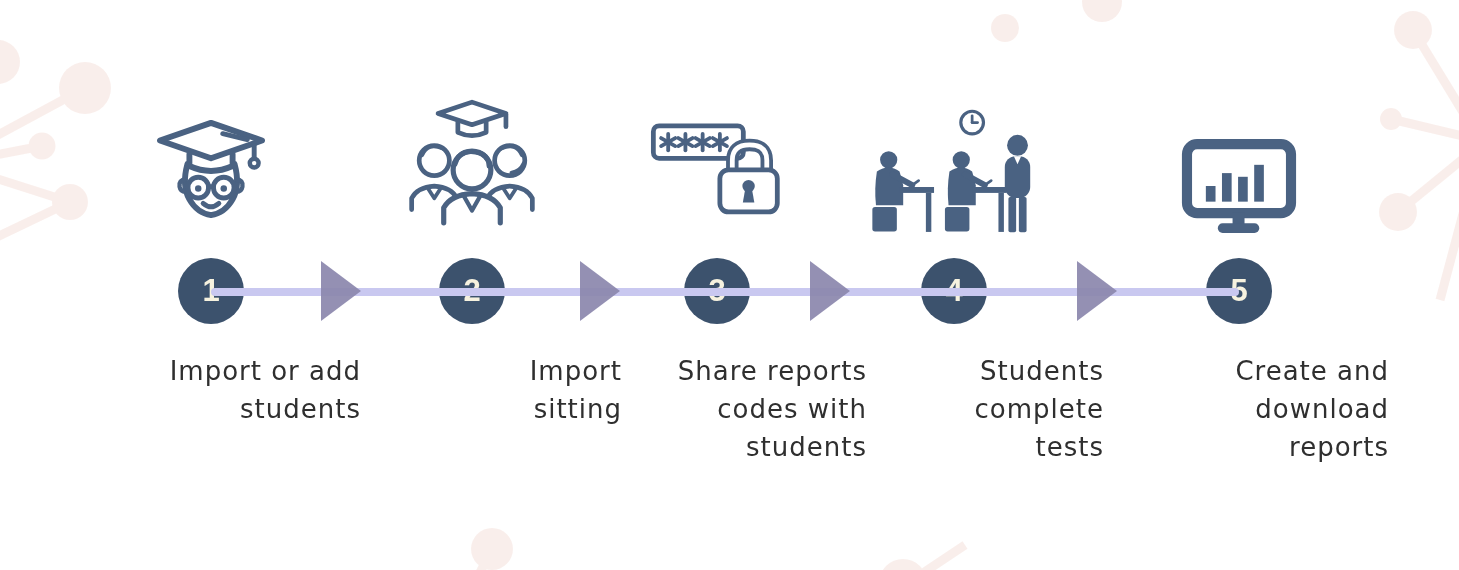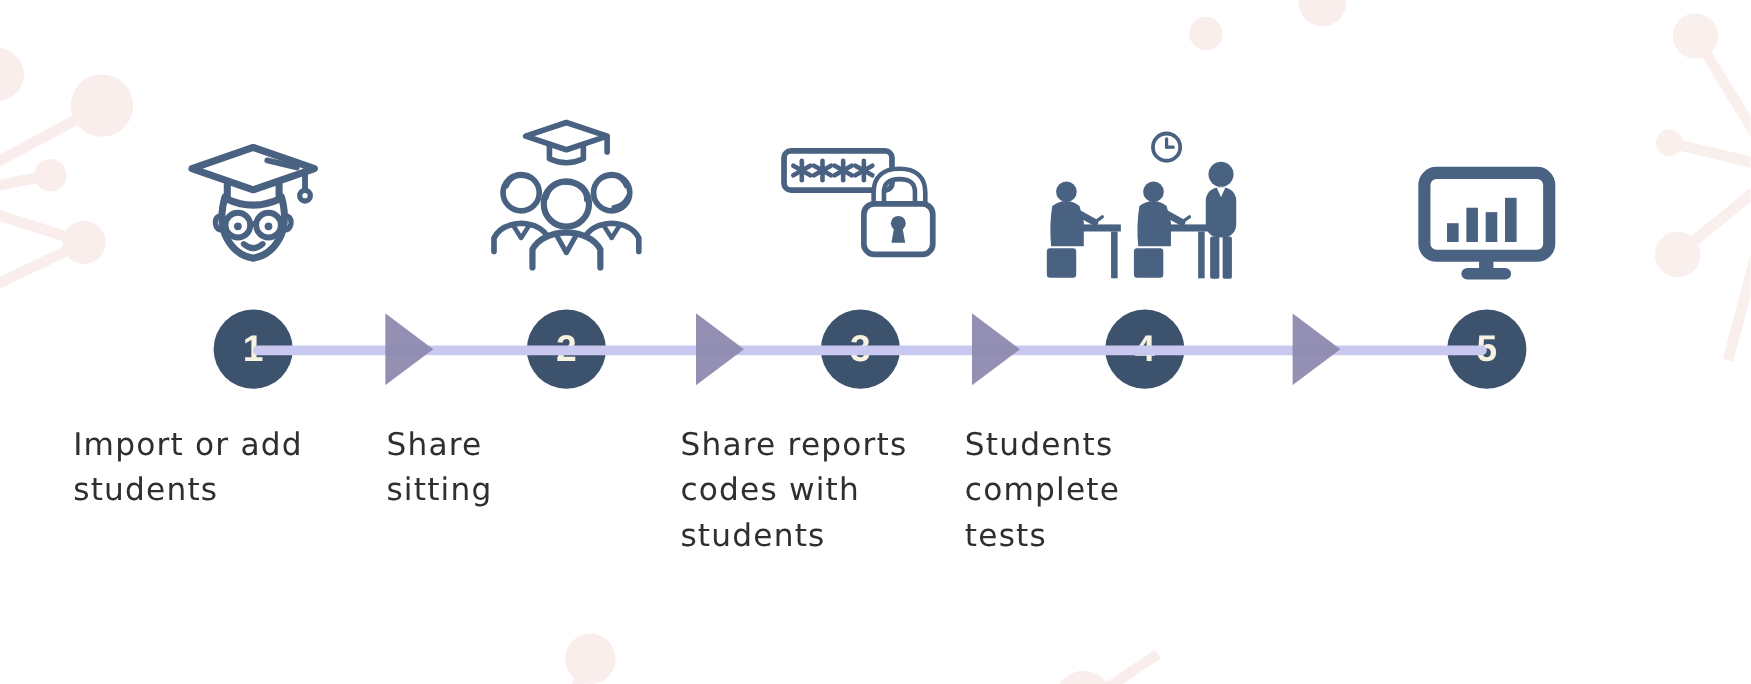--- a/index.html
+++ b/index.html
@@ -31,21 +31,21 @@
   .s3 .icon-wrap svg{margin-bottom:23px;}
   .s4 .icon-wrap svg{margin-bottom:2px;}
   .s5 .icon-wrap svg{margin-bottom:2px;}
 
   .circle{position:absolute;top:258px;left:50%;transform:translateX(-50%);
     width:66px;height:66px;border-radius:50%;background:var(--step_circle);
     display:flex;align-items:center;justify-content:center;z-index:4;
     color:var(--step_number_text);font-family:"Liberation Sans",sans-serif;
     font-weight:700;font-size:31px;}
 
-  .label{position:absolute;top:352px;left:0;width:100%;text-align:left;
+  .label{position:absolute;top:352px;left:0;width:100%;text-align:right;
     color:var(--label_text);font-size:26px;line-height:38px;font-weight:500;
     letter-spacing:1px;white-space:pre-line;}
 
   
   .st{stroke:var(--icon);fill:none;}
   .sw{stroke:var(--icon);fill:#ffffff;}
   .fl{fill:var(--icon);stroke:none;}
   .wh{stroke:#ffffff;fill:none;}
   .whf{fill:#ffffff;stroke:none;}
   .dec{fill:var(--decoration);stroke:none;}
@@ -154,21 +154,21 @@
           <circle class="sw" stroke-width="5.5" cx="70" cy="76" r="20"></circle>
           <path class="st" stroke-width="5" d="M 52,70 Q 56,54 74,57 Q 88,59 88,72"></path>
           <path class="sw" stroke-width="5.5" d="M 40,132 V 116 Q 48,102 70,101 Q 92,102 100,116 V 132"></path>
           <path class="st" stroke-width="4.5" d="M 61,103 L 70,119 L 79,103"></path>
         </g>
       </svg>
     </div>
     <div class="circle">
         <span>2</span>
       </div>
-    <div class="label">Share
+    <div class="label">Import
 sitting</div>
   </div>
 
   <div class="step s3">
     <div class="icon-wrap">
       <svg width="134" height="97" viewBox="0 0 140 101">
         <g stroke-linejoin="round" stroke-linecap="round">
           <rect class="sw" stroke-width="5" x="3.5" y="8" width="94" height="34" rx="6"></rect>
           <g class="st" stroke-width="4">
             <line x1="19" y1="16.5" x2="19" y2="33.5"></line>
@@ -257,15 +257,18 @@
           <rect x="62" y="42" width="10.5" height="27"></rect>
           <rect x="79.5" y="29" width="10.5" height="40"></rect>
           <rect x="56" y="81" width="13" height="14"></rect>
           <rect x="40" y="92.5" width="45" height="10.5" rx="5.2"></rect>
         </g>
       </svg>
     </div>
     <div class="circle">
         <span>5</span>
       </div>
+    <div class="label">Create and
+download
+reports</div>
   </div>
 
 </div>
 
 </body></html>

